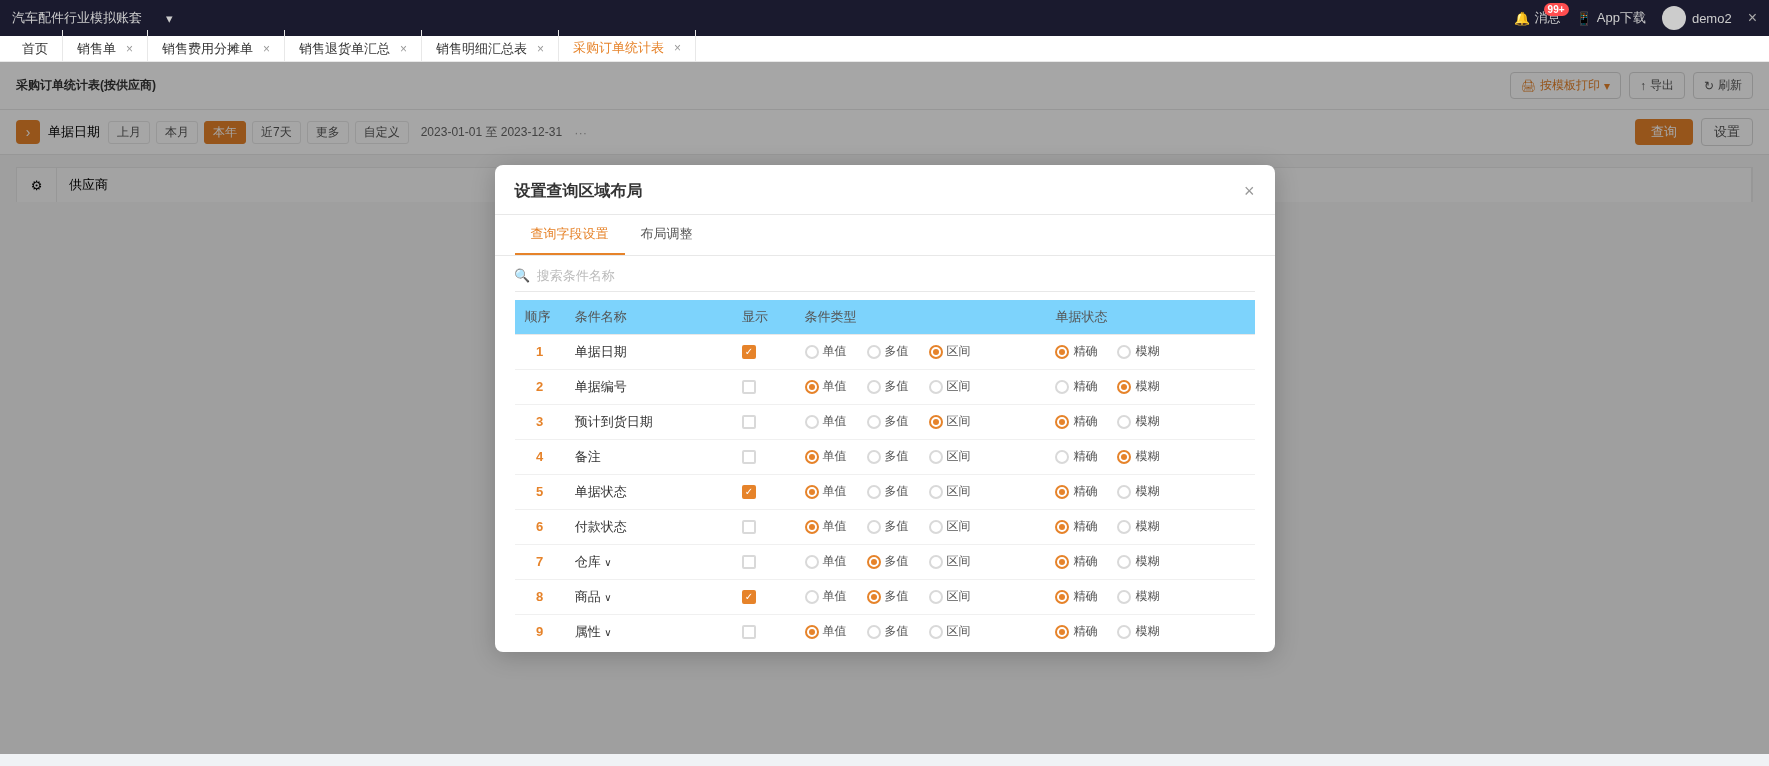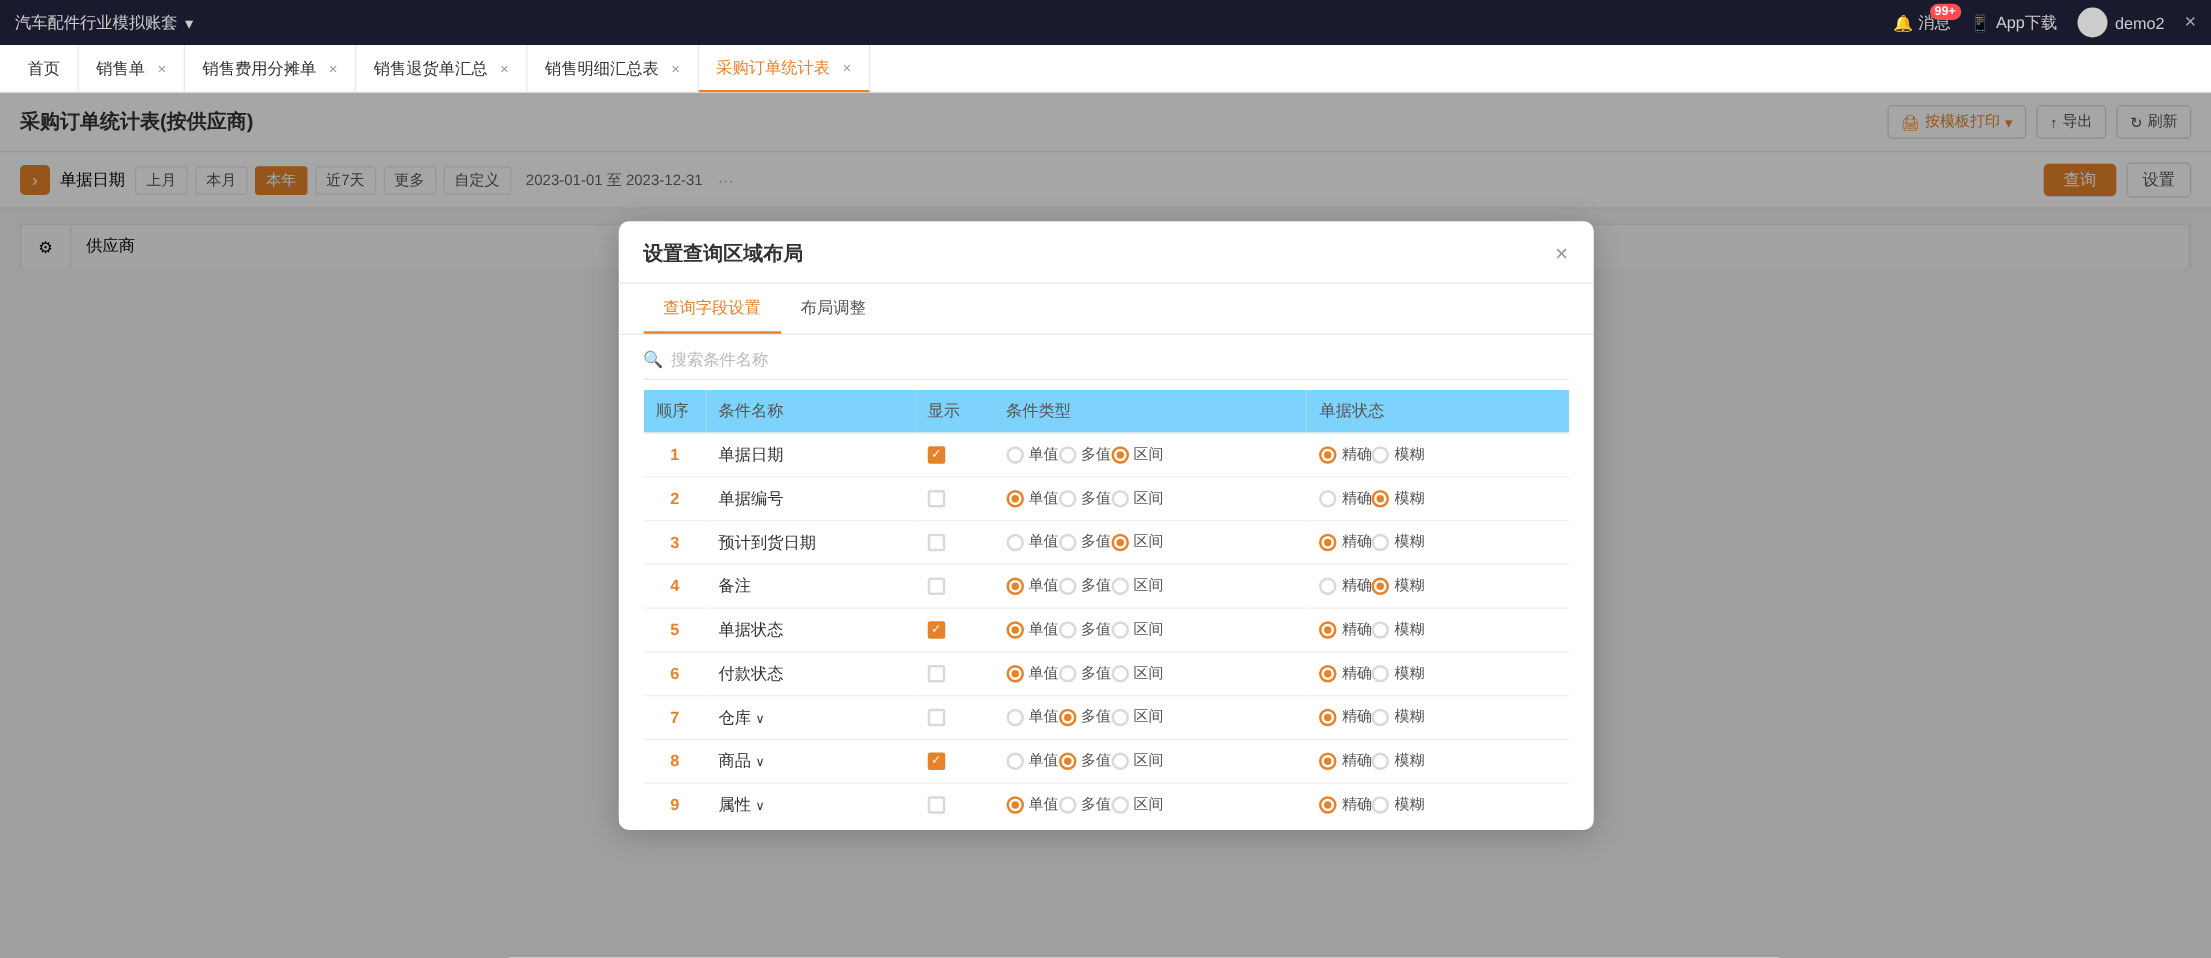--- a/index.html
+++ b/index.html
@@ -7,30 +7,30 @@
 
     
     .top-bar {
       height: 36px;
       background: #1a1a2e;
       display: flex;
       align-items: center;
       padding: 0 12px;
       justify-content: space-between;
     }
-    .top-bar-left { color: #ccc; font-size: 13px; display: flex; align-items: center; gap: 6px; }
+    .top-bar-left { color: #ccc; font-size: 13px; display: flex; align-items: center; gap: 24px; }
     .top-bar-right { display: flex; align-items: center; gap: 16px; color: #ccc; font-size: 13px; }
     .notification-btn { position: relative; cursor: pointer; display: flex; align-items: center; gap: 4px; }
     .badge { background: #ff4d4f; color: #fff; font-size: 10px; padding: 1px 4px; border-radius: 8px; position: absolute; top: -6px; right: -8px; font-weight: bold; }
     .avatar { width: 24px; height: 24px; border-radius: 50%; background: #ccc; display: inline-block; }
     .close-top { color: #aaa; cursor: pointer; font-size: 16px; }
 
     
     .tab-bar {
-      height: 38px;
+      height: 26px;
       background: #fff;
       display: flex;
       align-items: center;
       padding: 0 0 0 8px;
       border-bottom: 1px solid #e8e8e8;
       gap: 0;
     }
     .tab-item {
       height: 38px;
       padding: 0 14px;
@@ -54,21 +54,21 @@
     }
 
     .page-header {
       background: #fff;
       padding: 10px 16px;
       display: flex;
       align-items: center;
       justify-content: space-between;
       border-bottom: 1px solid #e8e8e8;
     }
-    .page-title { font-size: 16px; font-weight: bold; color: #333; }
+    .page-title { font-size: 12px; font-weight: bold; color: #333; }
     .header-actions { display: flex; align-items: center; gap: 8px; }
     .btn-print { background: #fff; border: 1px solid #d9d9d9; padding: 4px 10px; border-radius: 4px; cursor: pointer; display: flex; align-items: center; gap: 4px; color: #e6832a; font-size: 12px; }
     .btn-export { background: #fff; border: 1px solid #d9d9d9; padding: 4px 10px; border-radius: 4px; cursor: pointer; color: #555; font-size: 12px; display: flex; align-items: center; gap: 4px; }
     .btn-refresh { background: #fff; border: 1px solid #d9d9d9; padding: 4px 10px; border-radius: 4px; cursor: pointer; color: #555; font-size: 12px; display: flex; align-items: center; gap: 4px; }
 
     
     .filter-bar {
       background: #fff;
       padding: 8px 16px;
       display: flex;
@@ -135,21 +135,21 @@
     .modal-table td { padding: 8px 10px; border-bottom: 1px solid #f0f0f0; color: #333; vertical-align: middle; }
     .col-order { width: 48px; text-align: center; }
     .col-name { width: 160px; }
     .col-display { width: 60px; text-align: center; }
     .col-type { width: 240px; }
     .col-match { width: 200px; }
 
     .order-num { color: #e6832a; font-weight: bold; }
 
     
-    .radio-group { display: flex; align-items: center; gap: 0; }
+    .radio-group { display: flex; align-items: center; gap: 20px; }
     .radio-item { display: flex; align-items: center; gap: 4px; cursor: pointer; }
     .radio-circle {
       width: 14px; height: 14px; border-radius: 50%; border: 2px solid #d9d9d9;
       display: flex; align-items: center; justify-content: center; background: #fff;
     }
     .radio-circle.checked { border-color: #e6832a; }
     .radio-circle.checked::after { content: ''; width: 6px; height: 6px; border-radius: 50%; background: #e6832a; }
     .radio-label { font-size: 12px; color: #555; }
 
     

